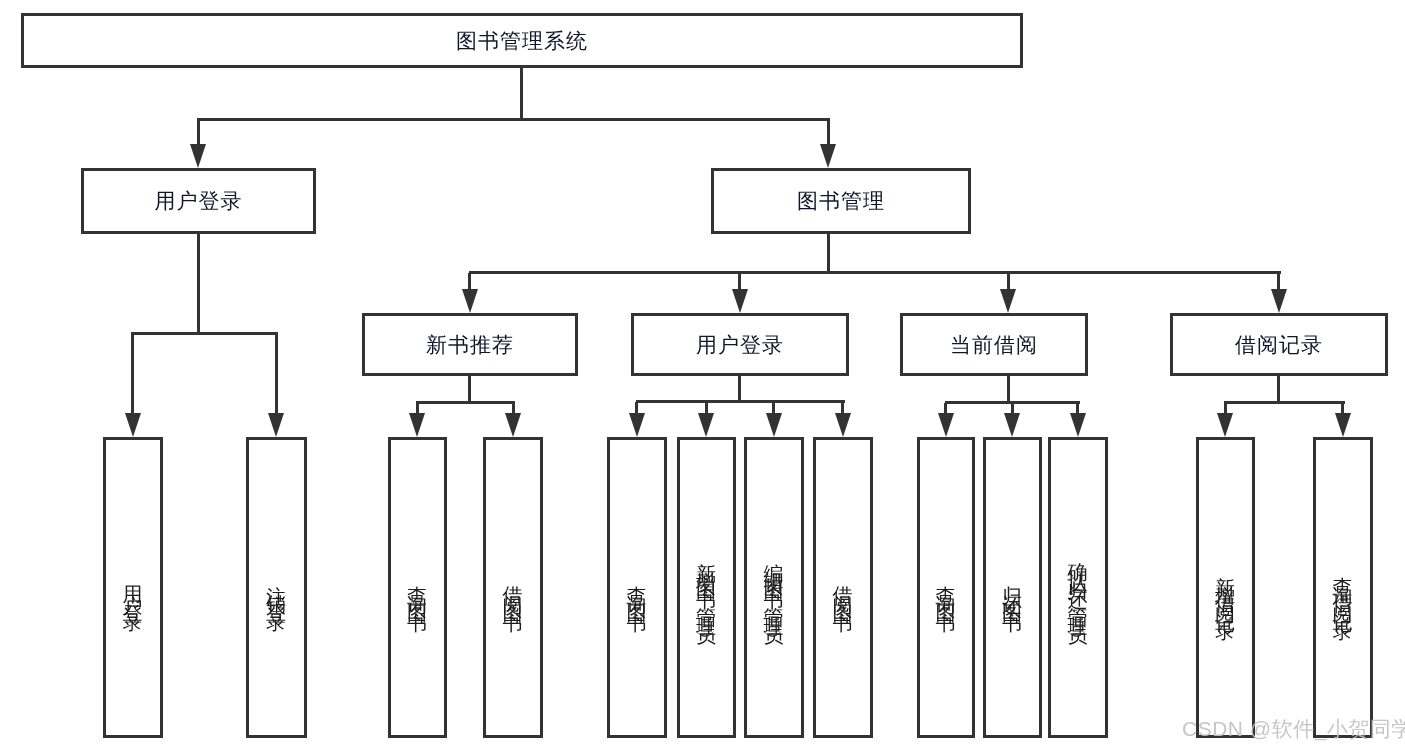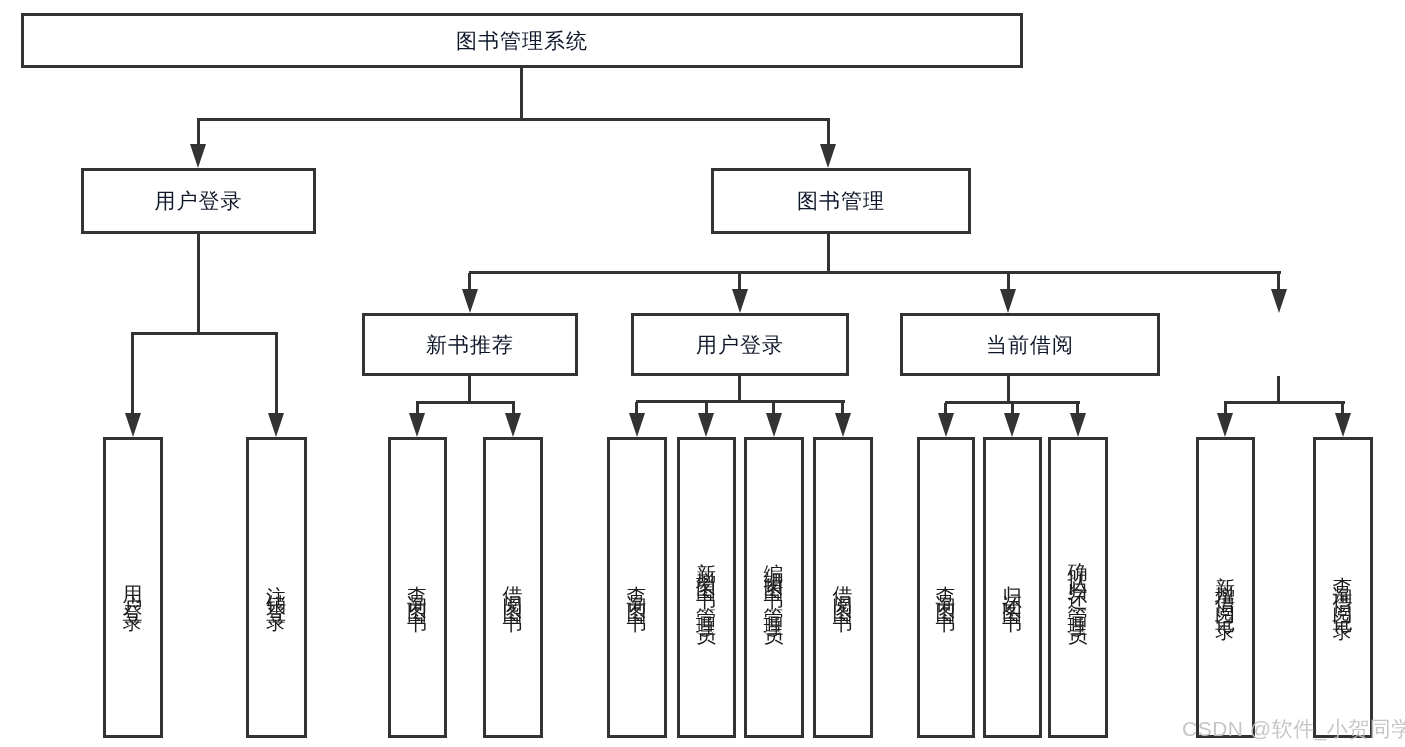--- a/index.html
+++ b/index.html
@@ -93,22 +93,25 @@
   <div class="ar" style="left:1000px;top:289px;"></div>
   <div class="vl" style="left:1277px;top:273px;height:18px;"></div>
   <div class="ar" style="left:1271px;top:289px;"></div>
 
   <div class="node" style="left:362px;top:313px;width:216px;height:63px;">
     <span>新书推荐</span>
   </div>
   <div class="node" style="left:631px;top:313px;width:218px;height:63px;">
     <span>用户登录</span>
   </div>
-  <div class="node" style="left:900px;top:313px;width:260px;height:63px;">
+  <div class="node" style="left:900px;top:313px;width:188px;height:63px;">
     <span>当前借阅</span>
+  </div>
+  <div class="node" style="left:1170px;top:313px;width:218px;height:63px;">
+    <span>借阅记录</span>
   </div>
 
   <div class="vl" style="left:468px;top:376px;height:27px;"></div>
   <div class="hl" style="left:416px;top:401px;width:99px;"></div>
   <div class="vl" style="left:416px;top:403px;height:12px;"></div>
   <div class="ar" style="left:409px;top:413px;"></div>
   <div class="vl" style="left:512px;top:403px;height:12px;"></div>
   <div class="ar" style="left:505px;top:413px;"></div>
 
   <div class="vl" style="left:738px;top:376px;height:26px;"></div>

